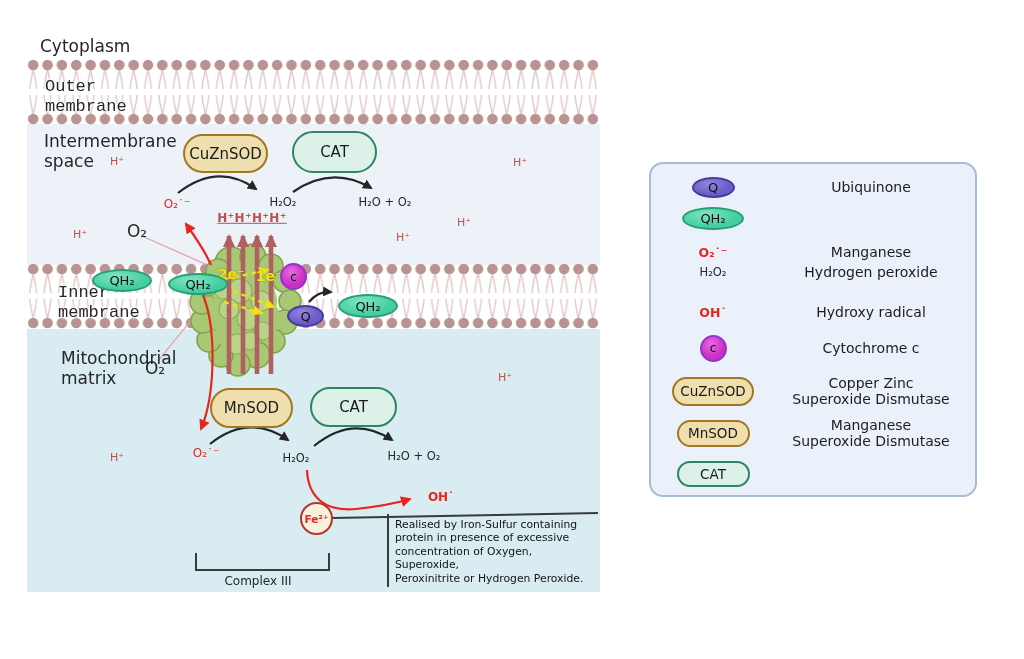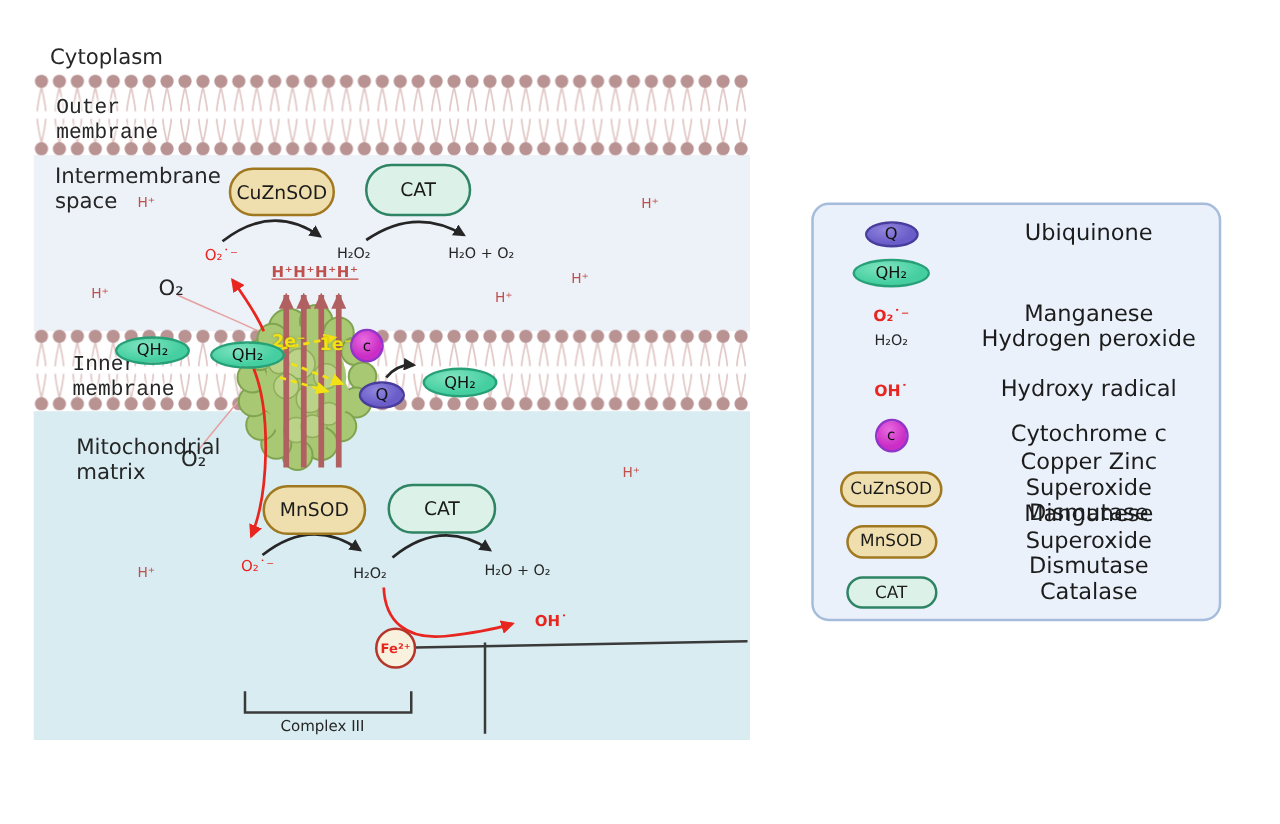--- a/index.html
+++ b/index.html
@@ -19,21 +19,21 @@
   .pill.grn{background:#dcf2e8;border:2px solid #2e8463;}
   .ell{position:absolute;display:flex;align-items:center;justify-content:center;border-radius:50%;color:#111;box-sizing:border-box;}
   .qh2{background:radial-gradient(ellipse at 38% 28%,#80e4c1 0%,#45cfa0 62%);border:2px solid #27a078;}
   .qe{background:radial-gradient(ellipse at 38% 28%,#9186dd 0%,#6a5cc9 62%);border:2px solid #483c9c;}
   .cytc{background:radial-gradient(circle at 40% 30%,#e86ae0 0%,#cb2ec6 62%);border:2px solid #9334c9;}
   .fe{background:#f8f1dd;border:2px solid #b5352b;color:#e8251f;font-size:10.5px;font-weight:bold;}
   .note{position:absolute;left:395px;top:518px;width:202px;font-size:10.8px;line-height:13.4px;color:#141414;white-space:pre-line;}
   .legend{position:absolute;left:649px;top:162px;width:328px;height:335px;background:#eaf1fb;border:2px solid #a6bcdb;border-radius:14px;box-sizing:border-box;}
   .lrow{position:absolute;left:0;width:100%;display:flex;}
   .lsym{width:124px;display:flex;align-items:center;justify-content:center;}
-  .llab{flex:1;display:flex;align-items:center;justify-content:center;text-align:center;font-size:18px;color:#1c1c1c;white-space:pre-line;line-height:1.15;padding-right:8px;}
+  .llab{flex:1;display:flex;align-items:center;justify-content:center;text-align:center;font-size:14px;color:#1c1c1c;white-space:pre-line;line-height:1.15;padding-right:8px;}
   .lsym .sympill{position:static;}
   .lsym .symell{position:static;}
 </style>
 </head>
 <body>
 
 <div class="canvas">
 
   <div class="bgrect" style="left:27px;top:124px;width:573px;height:141px;background:#edf1f8;"></div>
   <div class="bgrect" style="left:27px;top:329px;width:573px;height:263px;background:#d8ecf2;"></div>
@@ -185,20 +185,24 @@
   <div class="pill grn" style="left:310px;top:387px;width:87px;height:40px;font-size:15px;">CAT</div>
 
   <div class="ell qh2" style="left:92px;top:269px;width:60px;height:23px;font-size:13px;">QH₂</div>
   <div class="ell qh2" style="left:168px;top:273px;width:60px;height:22px;font-size:13px;">QH₂</div>
   <div class="ell qh2" style="left:338px;top:294px;width:60px;height:24px;font-size:13px;">QH₂</div>
   <div class="ell cytc" style="left:280px;top:263px;width:27px;height:27px;font-size:12px;">c</div>
   <div class="ell qe" style="left:287px;top:305px;width:37px;height:22px;font-size:13px;">Q</div>
 
   <div class="ell fe" style="left:300px;top:502px;width:33px;height:33px;">Fe²⁺</div>
 
+  <div class="note">Realised by Iron-Sulfur containing
+protein in presence of excessive
+concentration of Oxygen, Superoxide,
+Peroxinitrite or Hydrogen Peroxide.</div>
   <div class="lbl ctr" style="left:258px;top:581px;font-size:12px;">Complex III</div>
 
   <div class="legend">
     <div class="lrow" style="top:8px;height:30px;">
       <div class="lsym">
           <div class="ell qe symell" style="width:43px;height:21px;font-size:13px;">Q</div>
         </div>
       <div class="llab">Ubiquinone</div>
     </div>
     <div class="lrow" style="top:39px;height:30px;">
@@ -235,17 +239,16 @@
       <div class="lsym">
           <div class="pill tan sympill" style="width:73px;height:27px;font-size:13.5px;">MnSOD</div>
         </div>
       <div class="llab">Manganese
 Superoxide Dismutase</div>
     </div>
     <div class="lrow" style="top:295px;height:30px;">
       <div class="lsym">
           <div class="pill grn sympill" style="width:73px;height:26px;font-size:13.5px;">CAT</div>
         </div>
-      <div class="llab">Catalase</div>
     </div>
   </div>
 
 </div>
 
 </body></html>

